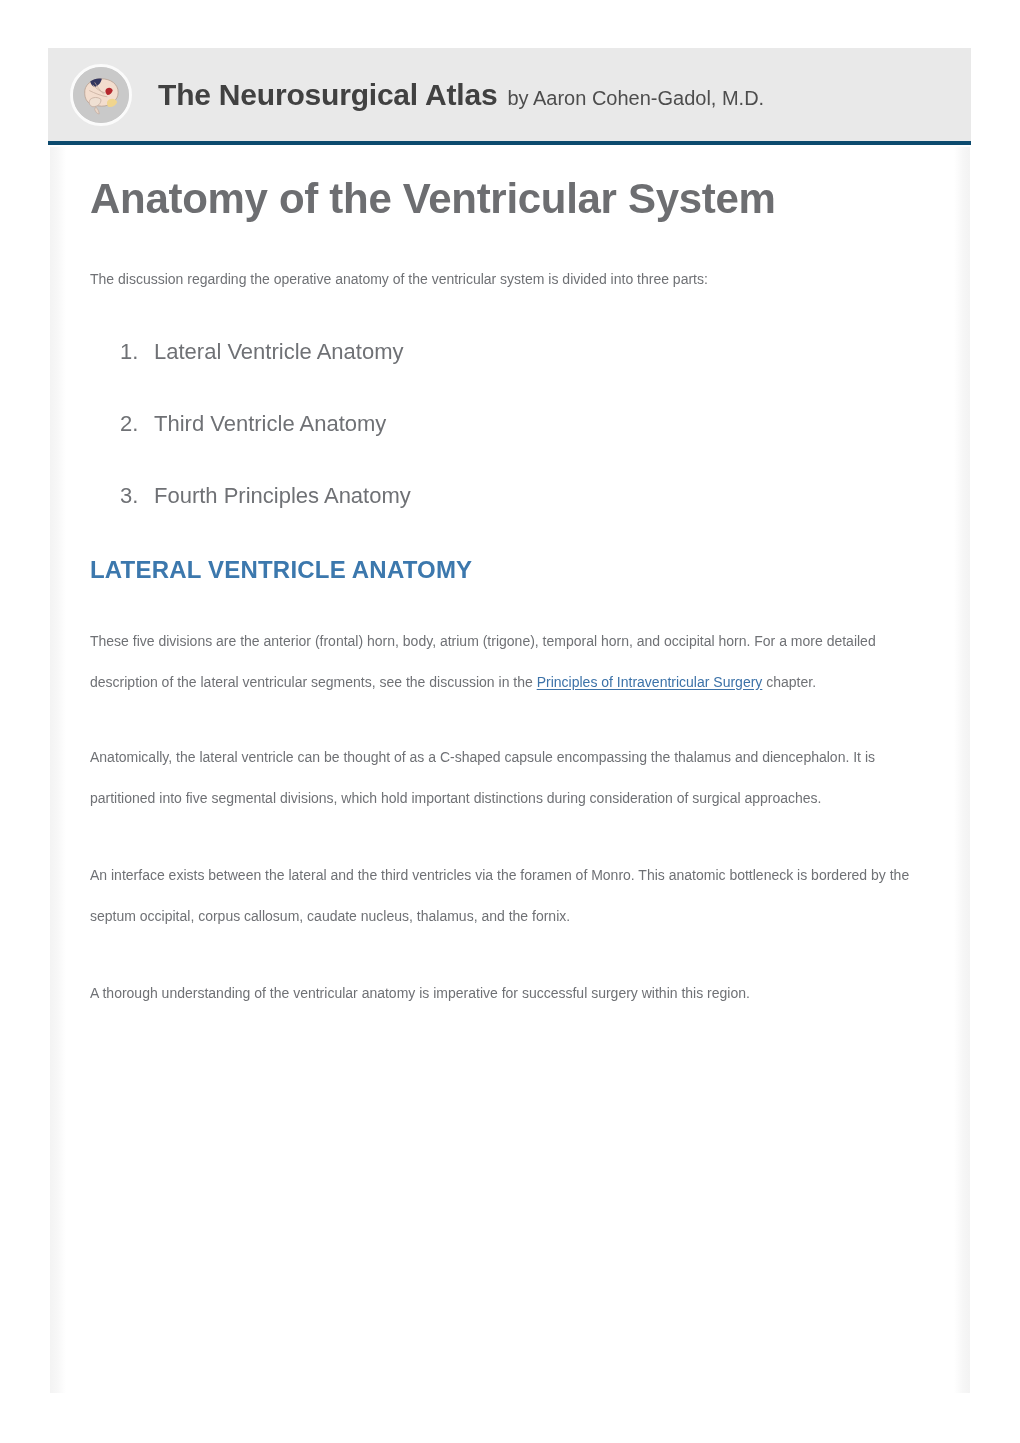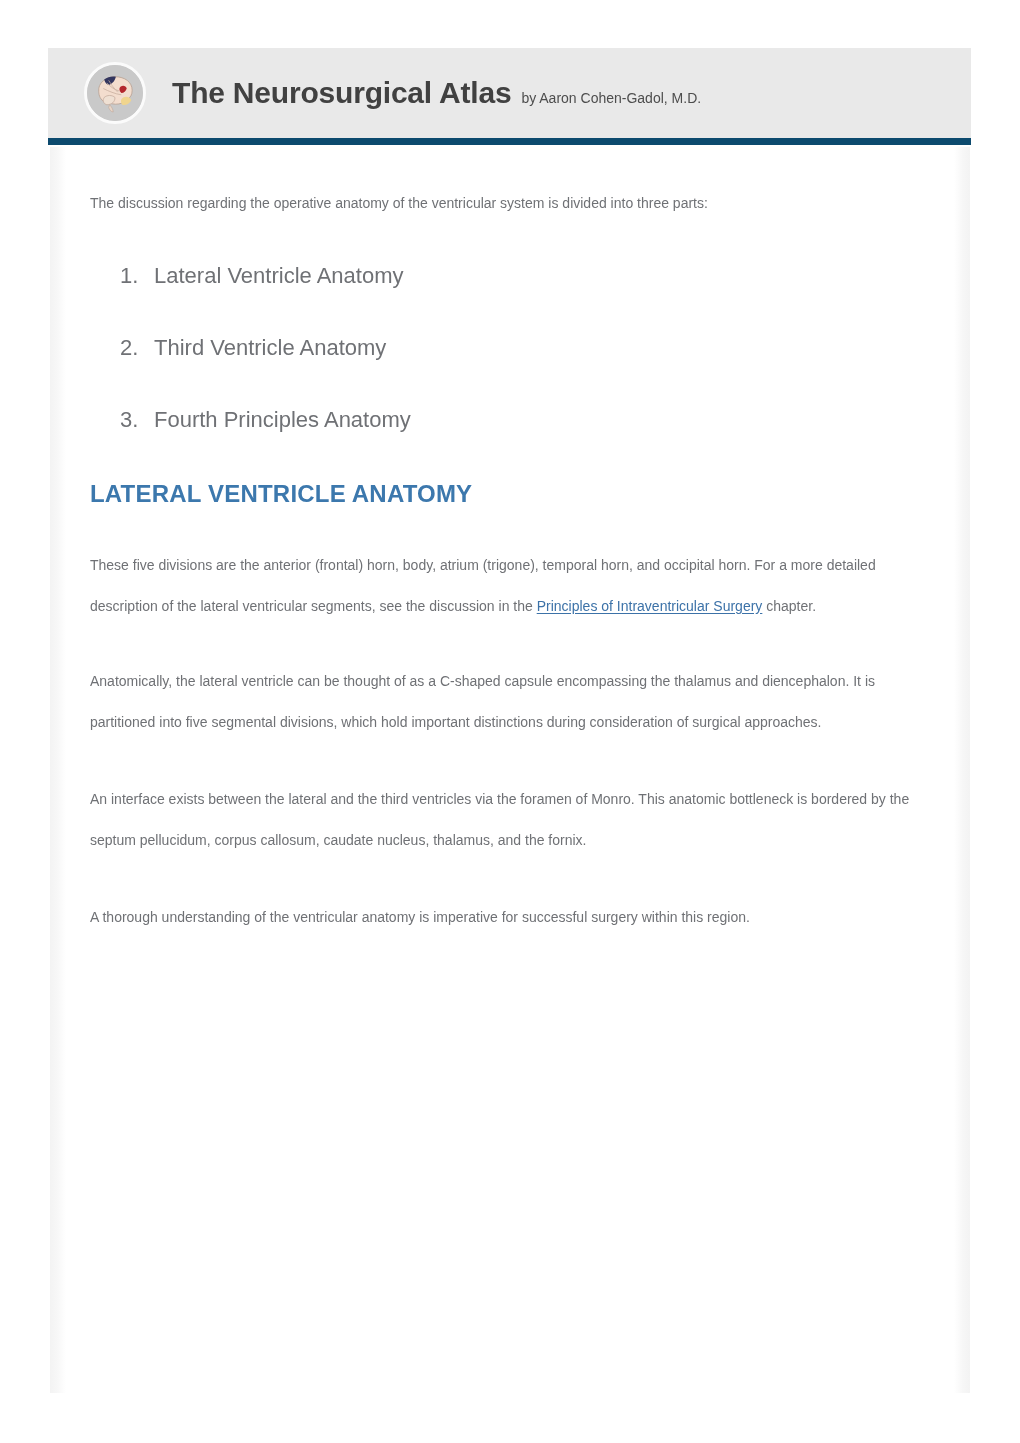--- a/index.html
+++ b/index.html
@@ -24,25 +24,25 @@
   }
 
   
   .site-header {
     position: absolute;
     left: 48px;
     top: 48px;
     width: 923px;
     height: 97px;
     background: #e9e9e9;
-    border-bottom: 7px solid #0c4a6e;
+    border-bottom: 4px solid #0c4a6e;
     box-sizing: border-box;
     display: flex;
     align-items: center;
-    padding-left: 36px;
+    padding-left: 22px;
   }
 
   .brand-logo {
     width: 62px;
     height: 62px;
     border-radius: 50%;
     background: #c9c9c9;
     border: 3px solid #fbfbfb;
     box-sizing: border-box;
     flex: 0 0 auto;
@@ -58,21 +58,21 @@
     white-space: nowrap;
   }
   .brand-title {
     font-size: 30px;
     font-weight: bold;
     color: #414141;
     letter-spacing: -0.2px;
   }
   .brand-byline {
     margin-left: 10px;
-    font-size: 14px;
+    font-size: 20px;
     color: #4d4d4d;
     font-weight: normal;
   }
 
   
   .content-card {
     position: absolute;
     left: 50px;
     top: 147px;
     width: 920px;
@@ -189,20 +189,21 @@
     </div>
 
   </div>
 
   <div class="content-card">
     <div class="edge-shade-left"></div>
     <div class="edge-shade-right"></div>
 
     <div class="article">
 
+      <h1 class="page-title">Anatomy of the Ventricular System</h1>
 
       <p class="body-text">The discussion regarding the operative anatomy of the ventricular system is divided into three parts:</p>
 
       <ol class="ordered-list">
         <li>
           <span class="li-marker">1.</span>
           <span>Lateral Ventricle Anatomy</span>
         </li>
         <li>
           <span class="li-marker">2.</span>
@@ -213,20 +214,20 @@
           <span>Fourth Principles Anatomy</span>
         </li>
       </ol>
 
       <h2 class="section-heading">LATERAL VENTRICLE ANATOMY</h2>
 
       <p class="body-text"><span>These five divisions are the anterior (frontal) horn, body, atrium (trigone), temporal horn, and occipital horn. For a more detailed description of the lateral ventricular segments, see the discussion in the </span><a class="inline-link" href="#">Principles of Intraventricular Surgery</a><span> chapter.</span></p>
 
       <p class="body-text tight">Anatomically, the lateral ventricle can be thought of as a C-shaped capsule encompassing the thalamus and diencephalon. It is partitioned into five segmental divisions, which hold important distinctions during consideration of surgical approaches.</p>
 
-      <p class="body-text">An interface exists between the lateral and the third ventricles via the foramen of Monro. This anatomic bottleneck is bordered by the septum pellucidum, corpus callosum, caudate nucleus, thalamus, and the fornix.</p>
+      <p class="body-text">An interface exists between the lateral and the third ventricles via the foramen of Monro. This anatomic bottleneck is bordered by the septum occipital, corpus callosum, caudate nucleus, thalamus, and the fornix.</p>
 
       <p class="body-text">A thorough understanding of the ventricular anatomy is imperative for successful surgery within this region.</p>
 
     </div>
   </div>
 
 </div>
 
 </body></html>

